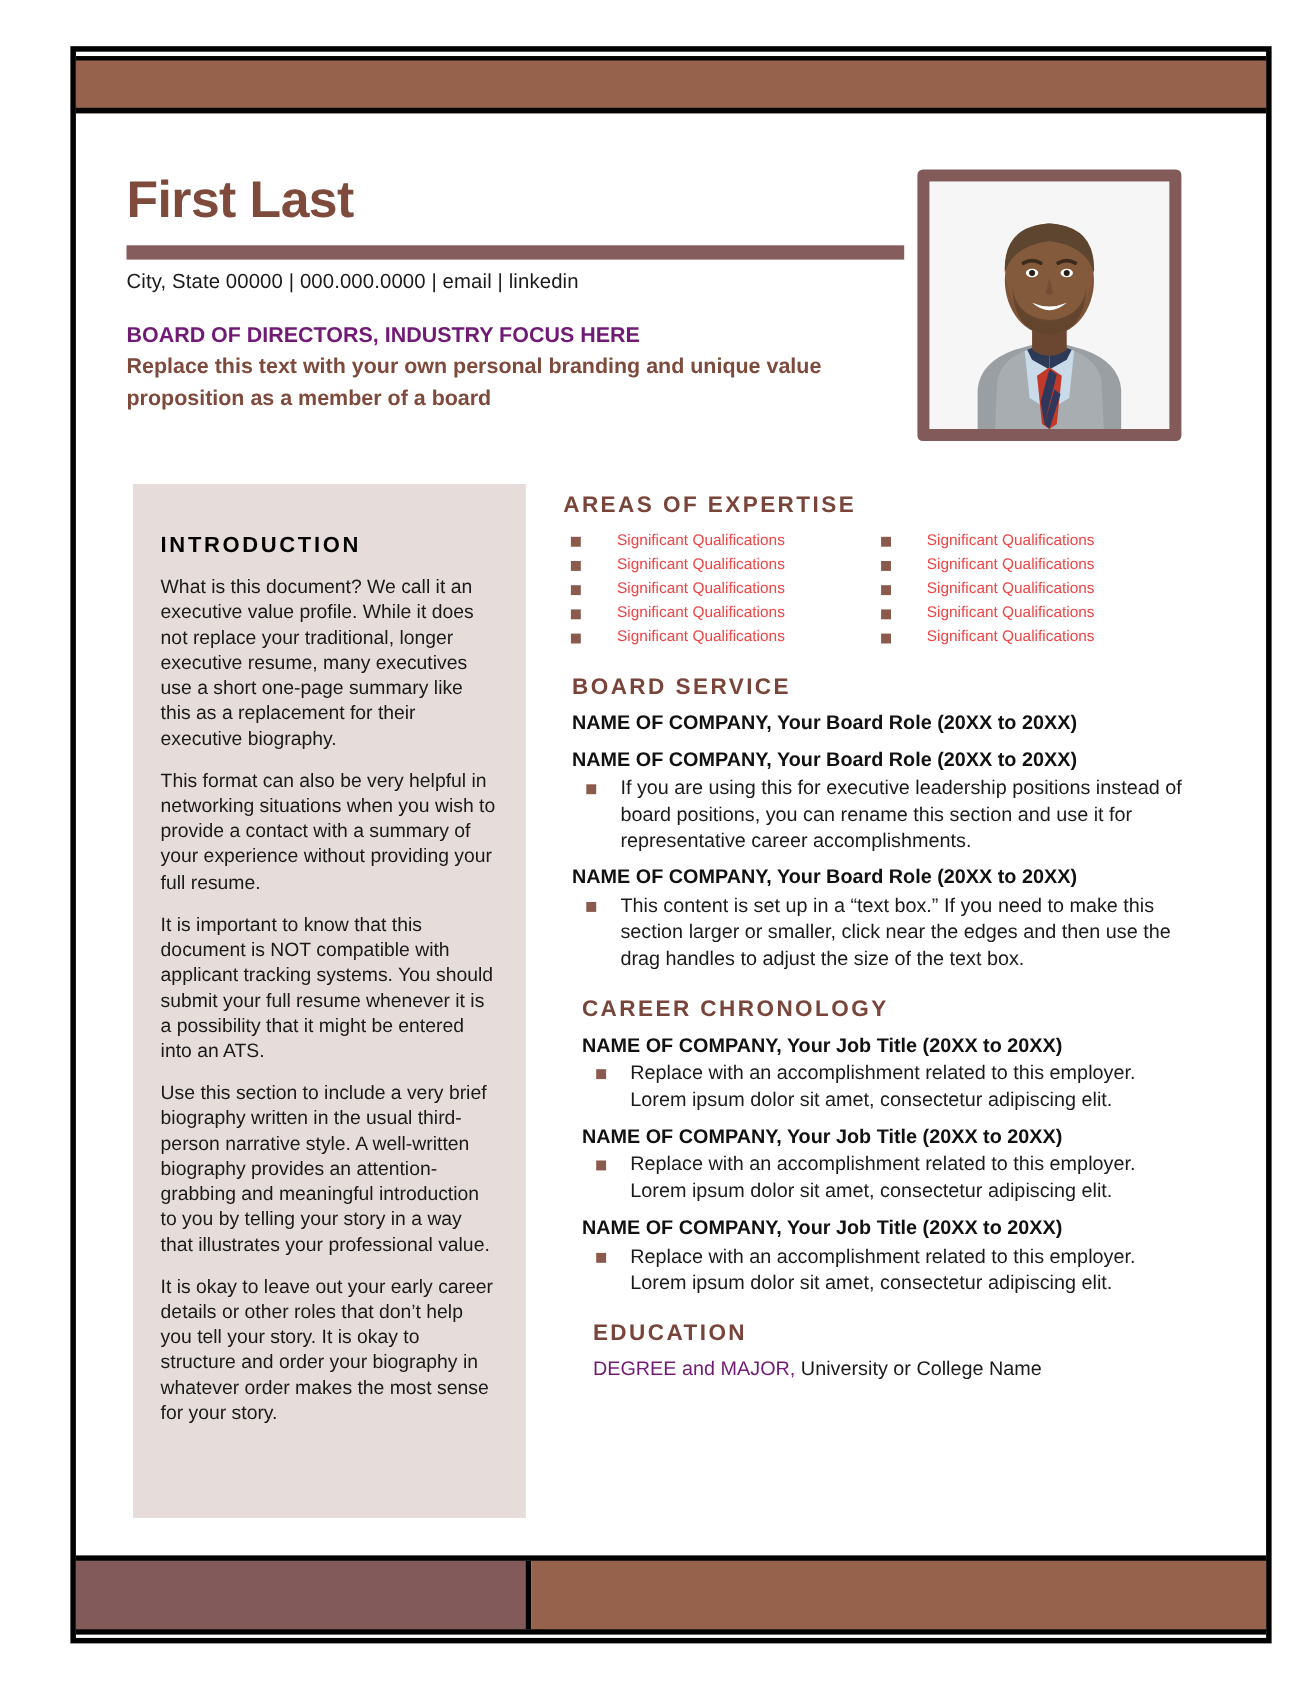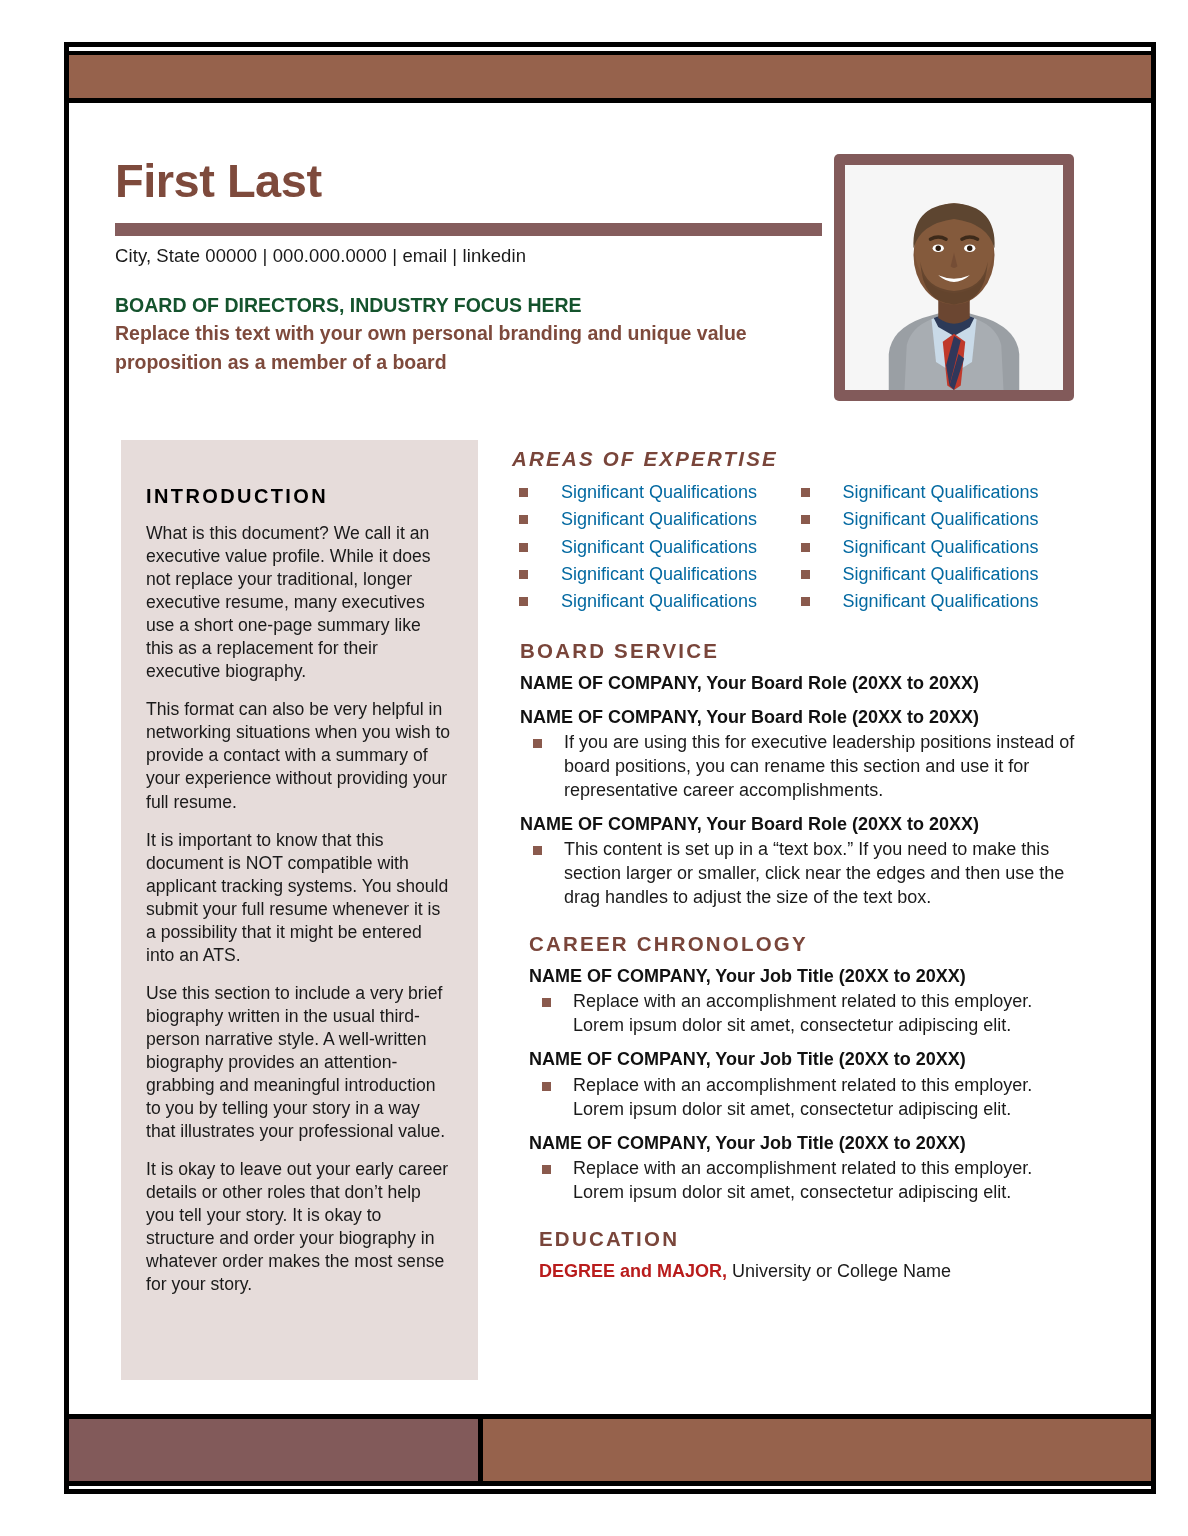--- a/index.html
+++ b/index.html
@@ -89,21 +89,21 @@
     color: #1a1a1a;
     letter-spacing: 0.1px;
   }
   .branding {
     margin-top: 24px;
     width: 700px;
   }
   .branding-title {
     font-size: 19.5px;
     font-weight: bold;
-    color: #14532d;
+    color: #701a75;
     line-height: 1.45;
   }
   .branding-text {
     font-size: 19.5px;
     font-weight: bold;
     color: #7e4a3c;
     line-height: 1.45;
   }
 
   
@@ -159,21 +159,21 @@
     top: 400px;
     width: 570px;
   }
   .section-heading {
     font-size: 20.5px;
     font-weight: bold;
     color: #79453a;
     letter-spacing: 2.2px;
     margin: 0 0 9px 0;
   }
-  .sh-expertise { margin-bottom: 10px; font-style: italic; }
+  .sh-expertise { margin-bottom: 10px; }
   .sh-board { margin-top: 22px; margin-left: 8px; }
   .sh-career { margin-top: 22px; margin-left: 17px; }
   .sh-education { margin-top: 22px; margin-left: 27px; }
 
   
   .expertise-cols {
     display: flex;
     margin-left: 7px;
   }
   .expertise-col { width: 296px; }
@@ -184,22 +184,22 @@
   }
   .sqbullet {
     width: 9px;
     height: 9px;
     background: #8a5a4d;
     margin-top: 7px;
     flex: none;
   }
   .exp-item .sqbullet { margin-right: 33px; }
   .exp-label {
-    font-size: 18px;
-    color: #0369a1;
+    font-size: 14px;
+    color: #ef4444;
     line-height: 1.32;
   }
 
   
   .entry { margin-top: 10px; margin-left: 8px; }
   .entry:first-of-type { margin-top: 0; }
   .entry-title {
     font-size: 18px;
     font-weight: bold;
     color: #111111;
@@ -221,21 +221,21 @@
   .career .entry { margin-left: 17px; }
   .career .entry-text { width: 500px; }
 
   .education-line {
     margin-left: 27px;
     margin-top: 9px;
     font-size: 18px;
     color: #1a1a1a;
     line-height: 1.3;
   }
-  .education-line b { font-weight: bold; color: #b91c1c; }
+  .education-line b { font-weight: normal; color: #701a75; }
 </style>
 </head>
 <body>
 
 <div class="page">
 
   <div class="top-banner"></div>
 
   <div class="header">
     <h1 class="name">First Last</h1>

